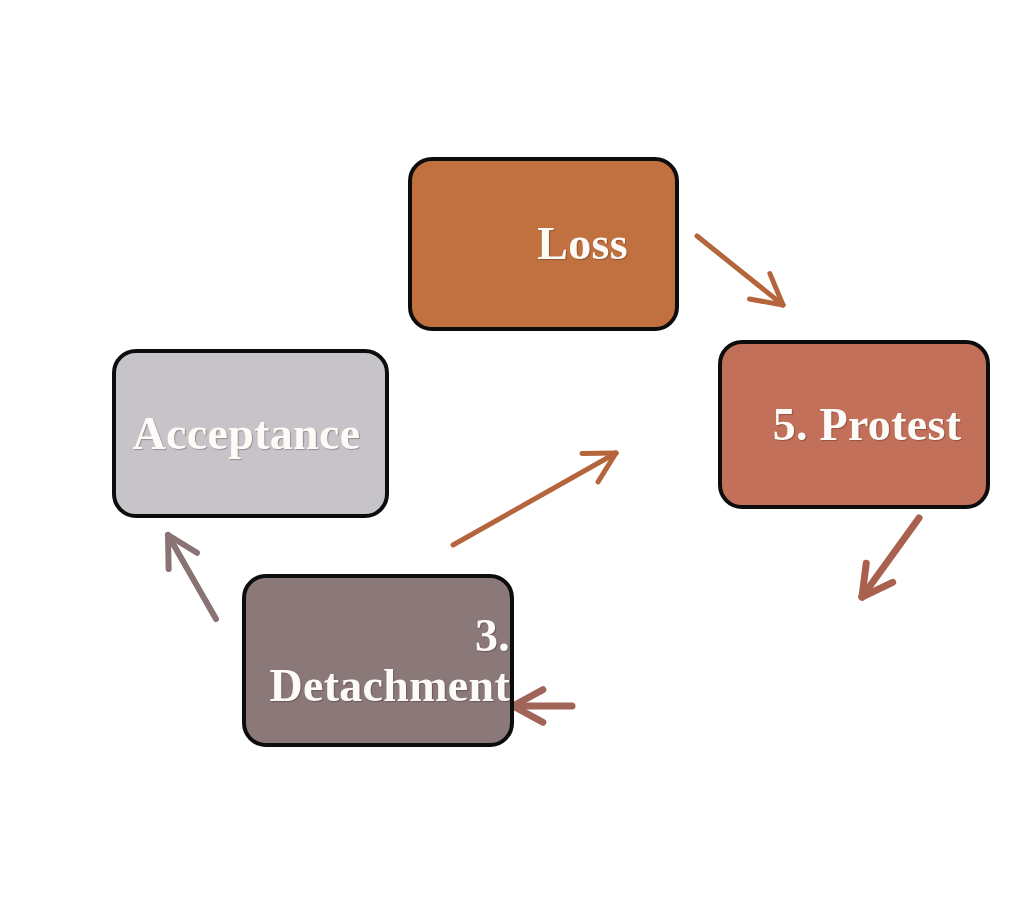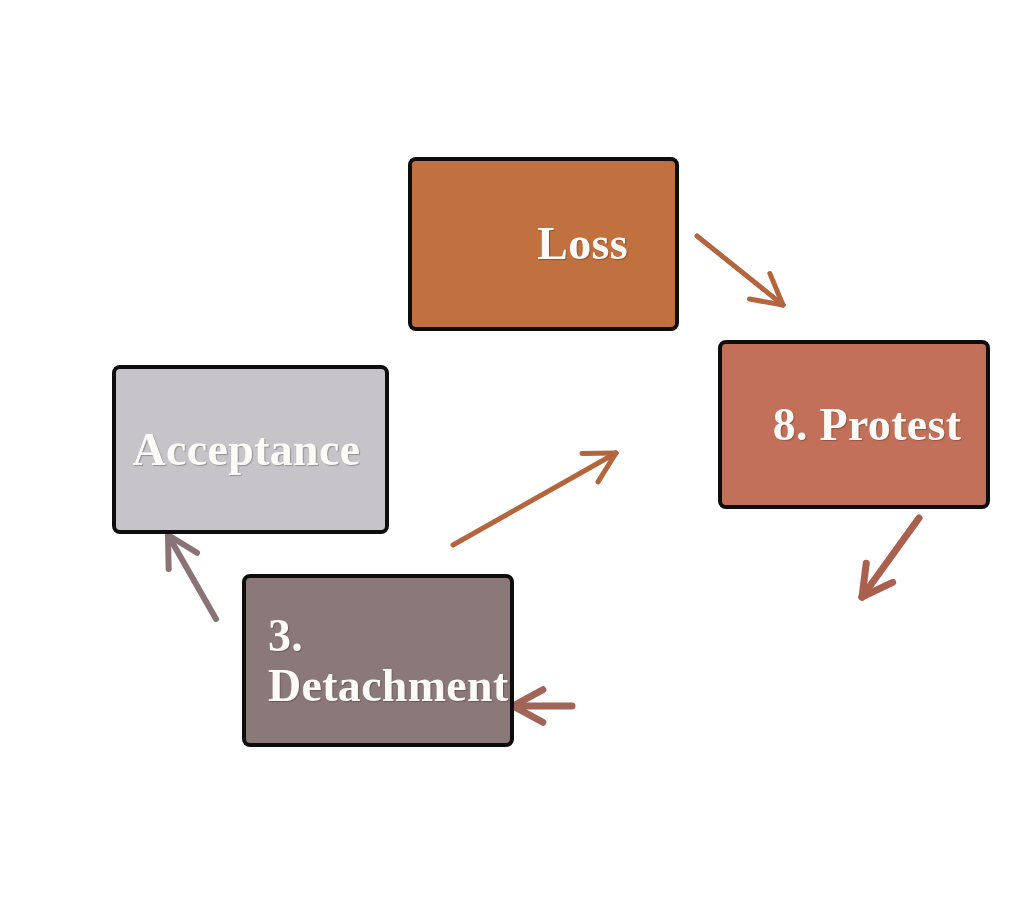--- a/index.html
+++ b/index.html
@@ -23,42 +23,42 @@
     left: 0;
     top: 0;
     width: 1024px;
     height: 914px;
     pointer-events: none;
   }
   .node {
     position: absolute;
     box-sizing: border-box;
     border: 4px solid #404040;
-    border-radius: 8px;
+    border-radius: 24px;
     display: flex;
     align-items: center;
     justify-content: center;
-    text-align: left;
+    text-align: right;
   }
   .node-label {
     color: #fdfbf8;
     font-weight: bold;
     font-family: "Liberation Serif", "DejaVu Serif", serif;
     line-height: 1.08;
     text-shadow: 1px 1px 1px rgba(40, 20, 10, 0.30);
     white-space: pre-line;
     letter-spacing: 0.3px;
   }
 
   
   #node-loss        { left: 408px; top: 157px; width: 271px; height: 174px; }
   #node-protest     { left: 718px; top: 340px; width: 272px; height: 169px; }
   #node-despair     { left: 578px; top: 572px; width: 273px; height: 173px; }
   #node-detachment  { left: 242px; top: 574px; width: 272px; height: 173px; }
-  #node-acceptance  { left: 112px; top: 349px; width: 277px; height: 169px; margin-top: 16px; }
+  #node-acceptance  { left: 112px; top: 349px; width: 277px; height: 169px; }
 
   #node-loss .node-label        { font-size: 46px; padding-left: 78px; }
   #node-protest .node-label     { font-size: 46px; padding-left: 26px; }
   #node-despair .node-label     { font-size: 46px; padding-left: 24px; }
   #node-detachment .node-label  { font-size: 46px; padding-left: 22px; width: 290px; }
   #node-acceptance .node-label  { font-size: 46px; padding-right: 8px; }
 </style>
 </head>
 <body>
 
@@ -90,21 +90,21 @@
         <line x1="616" y1="453" x2="598.0275648010073" y2="481.8615933901441" stroke="#B4653C" stroke-width="5" stroke-linecap="round"></line>
         <line x1="616" y1="453" x2="582.003258406789" y2="453.470702713431" stroke="#B4653C" stroke-width="5" stroke-linecap="round"></line>
       </g>
     </svg>
 
   <div class="node" id="node-loss" style="left: 408px; top: 157px; width: 271px; height: 174px; background: rgb(193, 112, 63); border-color: rgb(13, 13, 13);">
     <span class="node-label" style="color: rgb(253, 251, 248);">Loss</span>
   </div>
 
   <div class="node" id="node-protest" style="left: 718px; top: 340px; width: 272px; height: 169px; background: rgb(194, 112, 89); border-color: rgb(13, 13, 13);">
-    <span class="node-label" style="color: rgb(253, 251, 248);">8. Protest</span>
+    <span class="node-label" style="color: rgb(253, 251, 248);">5. Protest</span>
   </div>
 
 
   <div class="node" id="node-detachment" style="left: 242px; top: 574px; width: 272px; height: 173px; background: rgb(139, 120, 120); border-color: rgb(13, 13, 13);">
     <span class="node-label" style="color: rgb(253, 251, 248);">3.
 Detachment</span>
   </div>
 
   <div class="node" id="node-acceptance" style="left: 112px; top: 349px; width: 277px; height: 169px; background: rgb(198, 196, 201); border-color: rgb(13, 13, 13);">
     <span class="node-label" style="color: rgb(253, 251, 248);">Acceptance</span>

